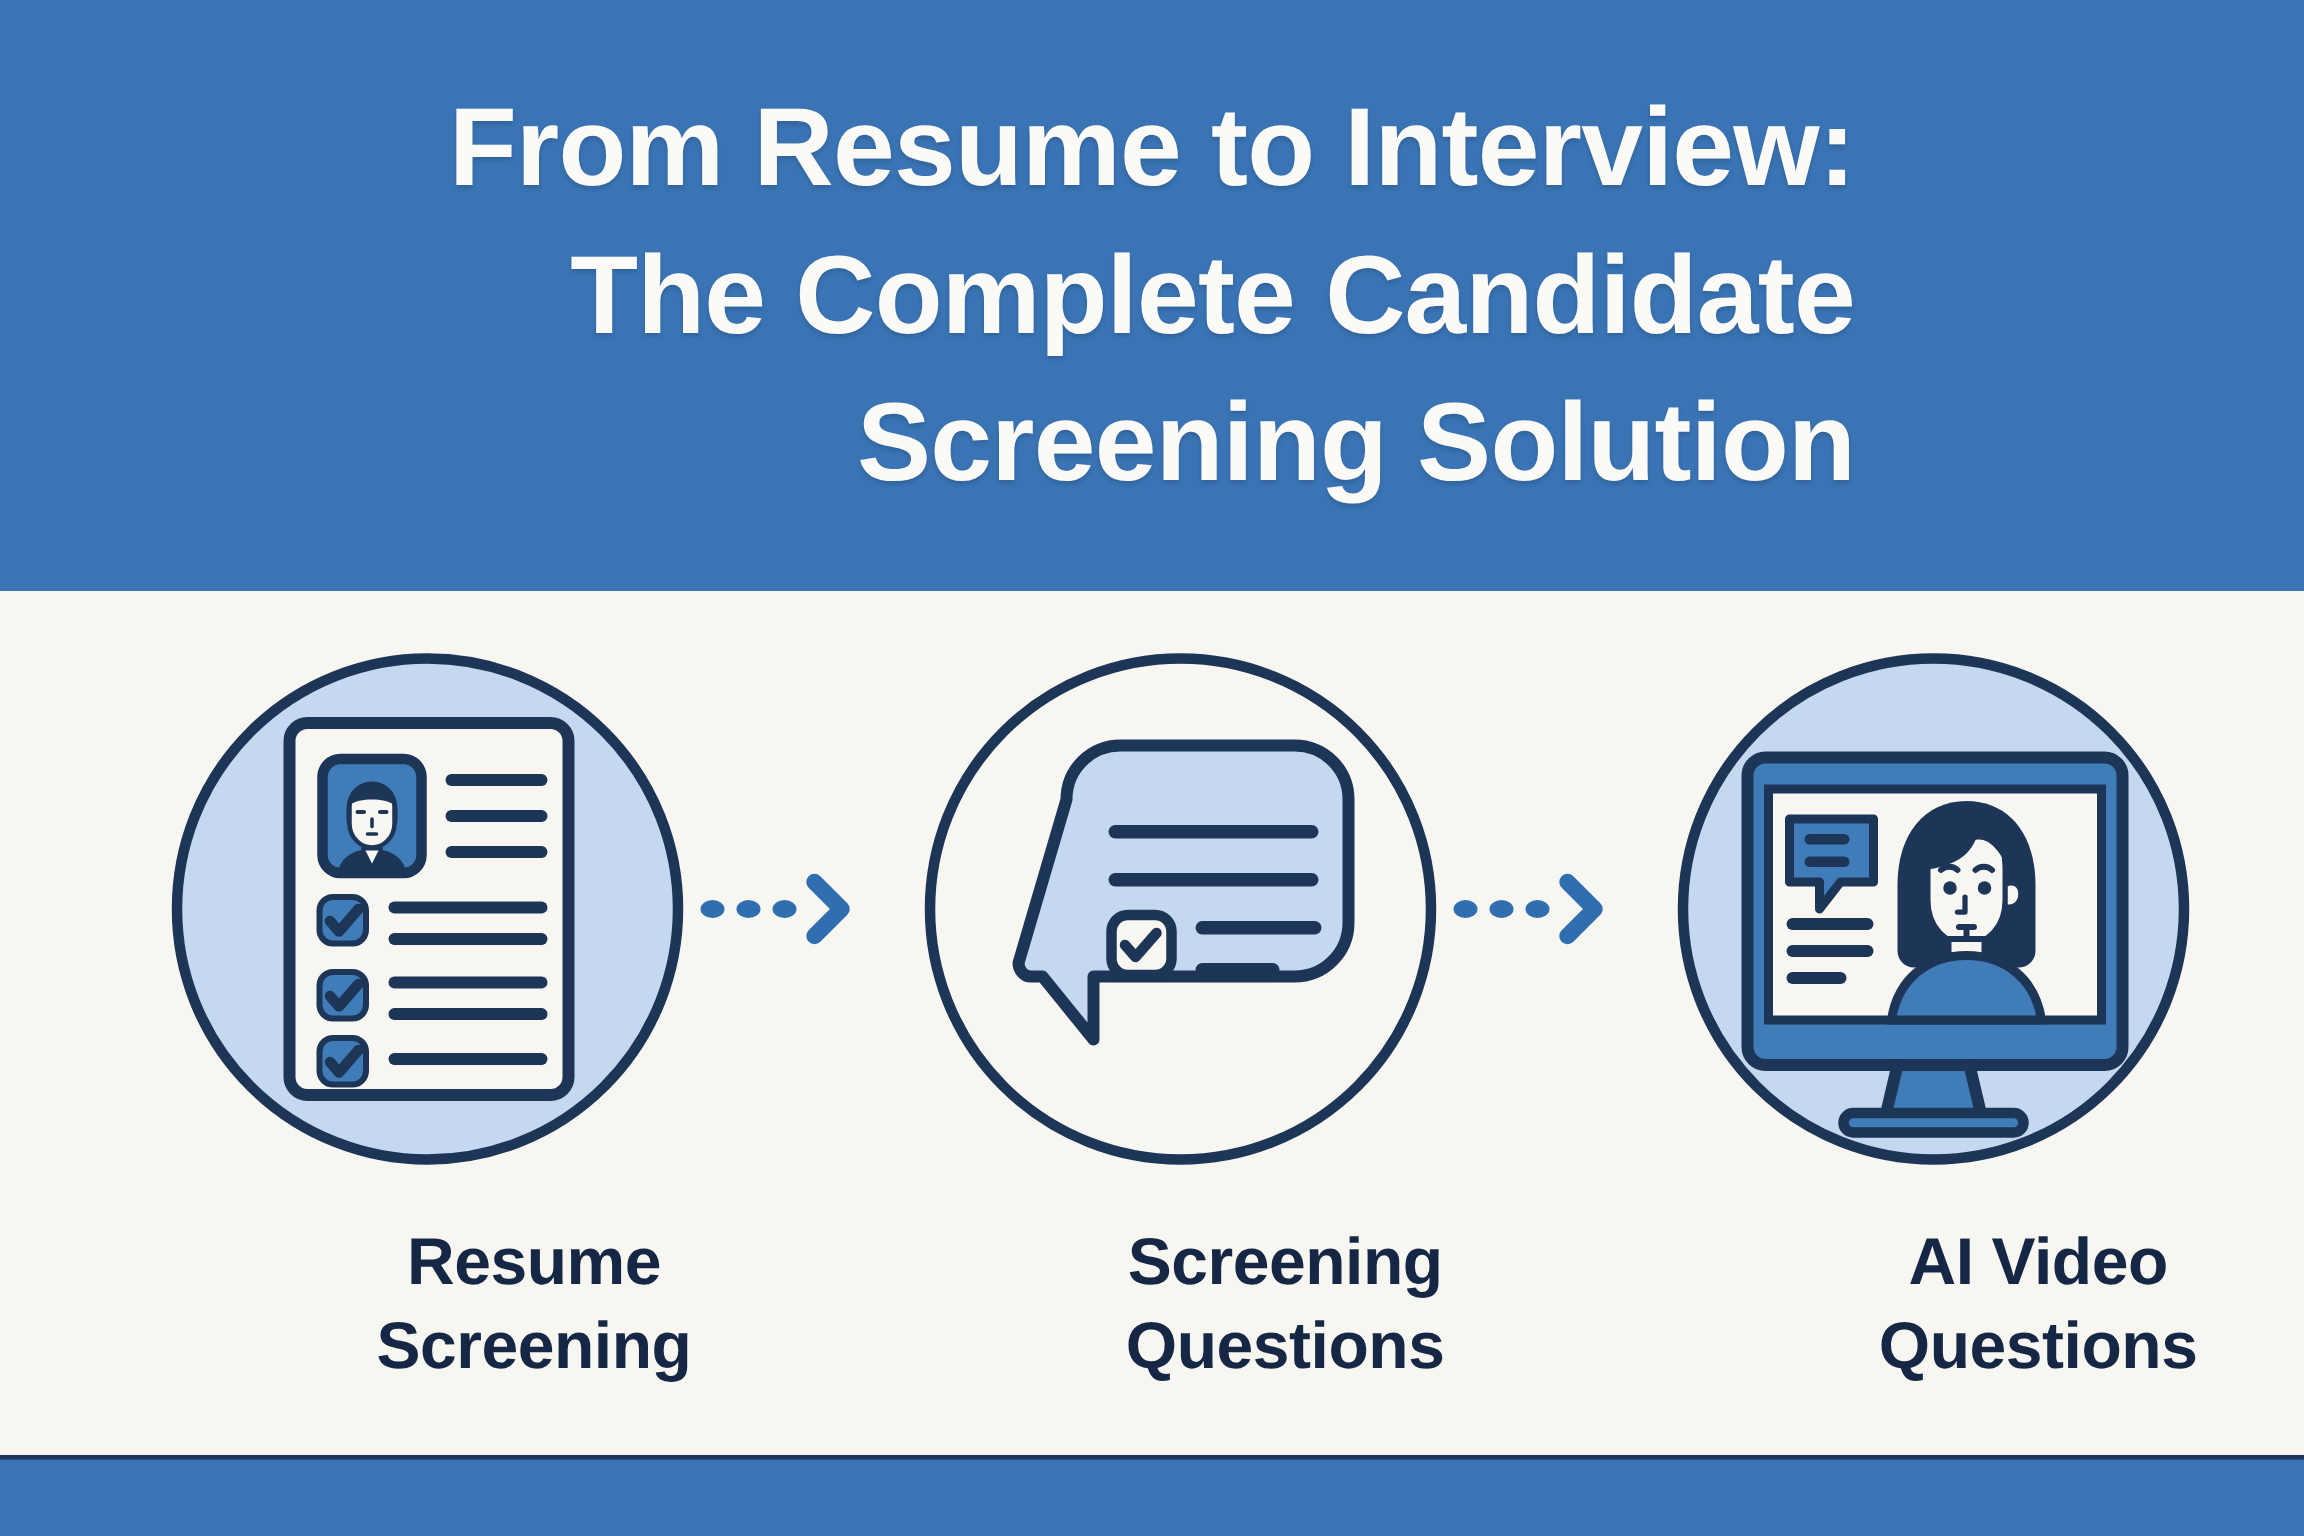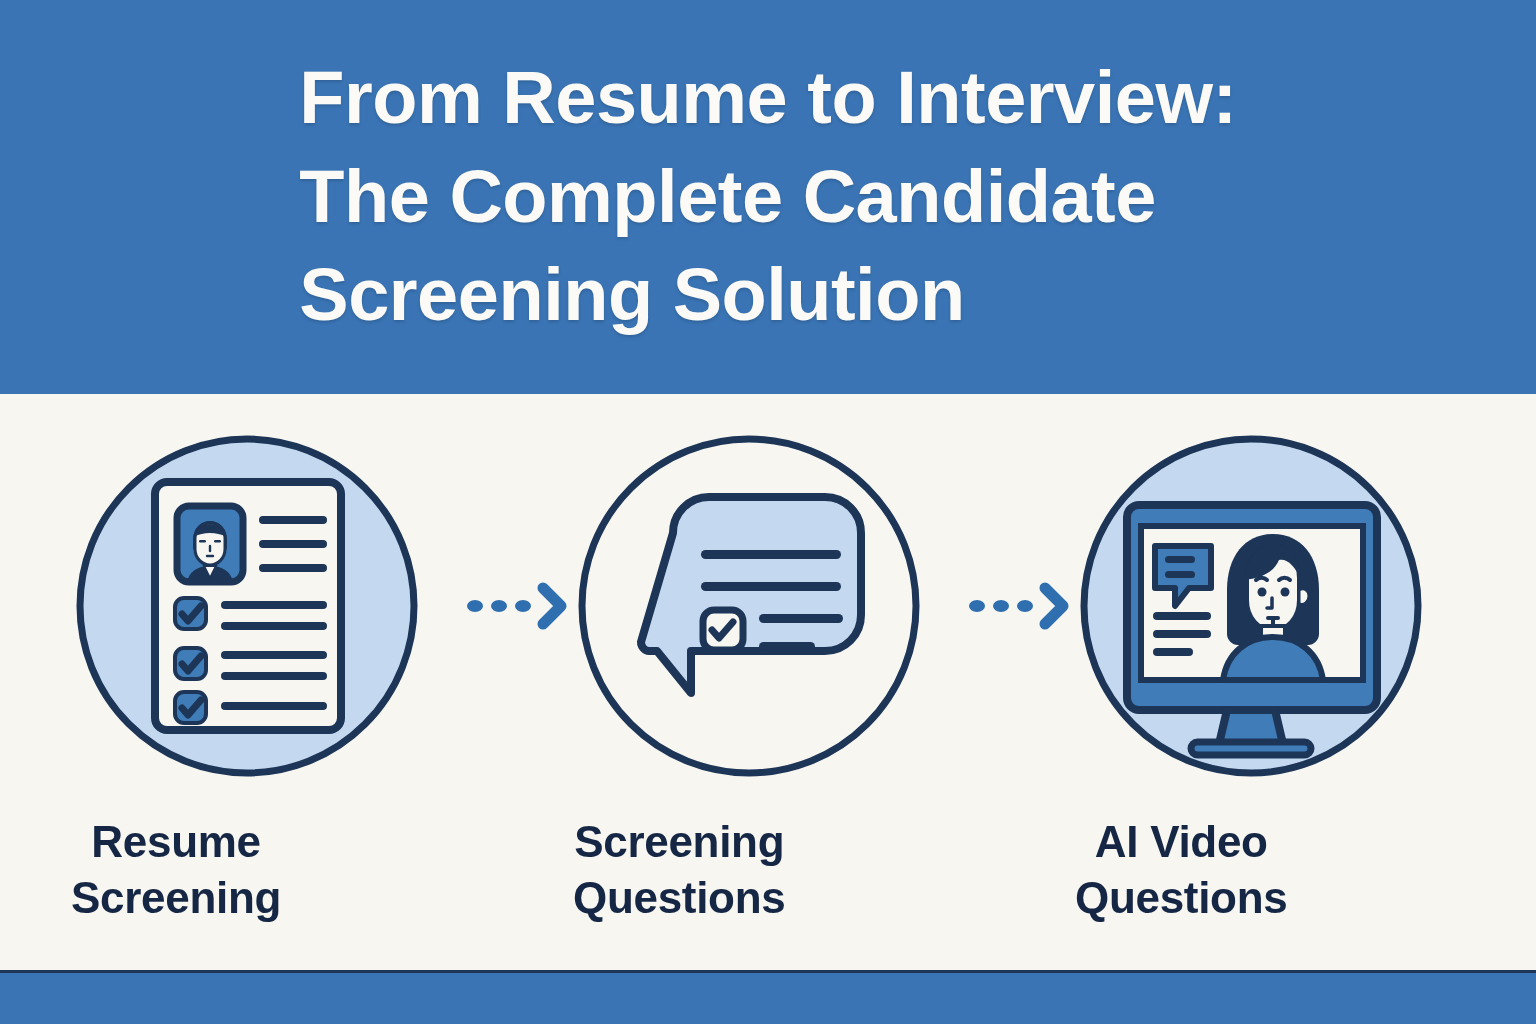--- a/index.html
+++ b/index.html
@@ -33,21 +33,21 @@
     justify-content: center;
   }
   .header-title {
     margin: 0;
     padding: 0 60px;
     color: #fbfaf6;
     font-family: "Liberation Sans", sans-serif;
     font-weight: 700;
     font-size: 74px;
     line-height: 1.33;
-    text-align: left;
+    text-align: right;
     letter-spacing: -0.5px;
     white-space: pre-line;
     text-shadow: 0 2px 3px rgba(20,40,70,0.22);
   }
 
   
   .footer-band {
     position: absolute;
     left: 0;
     bottom: 0;
@@ -66,21 +66,21 @@
     height: 579px;
     display: flex;
     flex-direction: row;
     align-items: flex-start;
     justify-content: center;
   }
   .step {
     width: 390px;
     display: flex;
     flex-direction: column;
-    align-items: flex-start;
+    align-items: flex-end;
     padding-top: 36px;
   }
   .circle-wrap {
     width: 352px;
     height: 352px;
     display: flex;
     align-items: center;
     justify-content: center;
   }
   .step-label {

